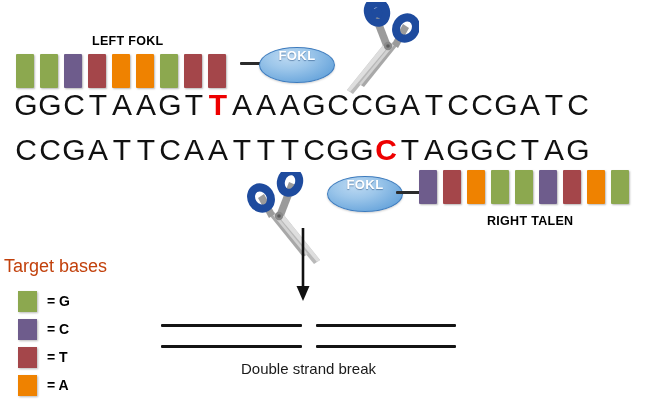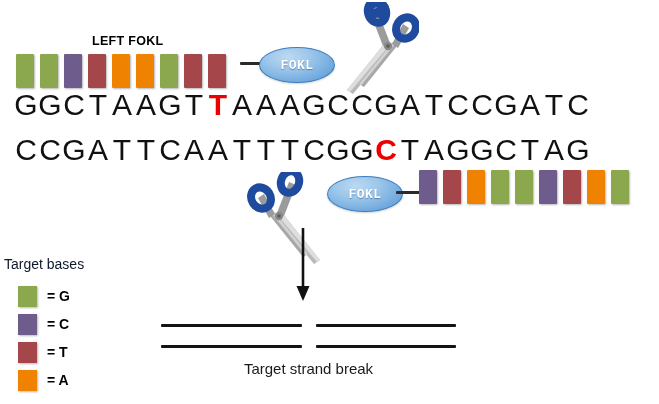--- a/index.html
+++ b/index.html
@@ -71,23 +71,21 @@
   
   .fokl {
     position: absolute;
     width: 74px;
     height: 34px;
     border-radius: 50%;
     background: radial-gradient(ellipse at 38% 26%, #bcd9f2 0%, #9cc6ea 35%, #6aa6dc 78%, #4f92cf 100%);
     border: 1.4px solid #3d7bbd;
     box-shadow: 0 1px 2px rgba(0,0,0,0.18);
     display: flex;
-    align-items: center;
     justify-content: center;
-    font-family: Liberation Mono, monospace;
   }
   .fokl-text {
     color: #ffffff;
     font-size: 13px;
     font-weight: bold;
     letter-spacing: 0.4px;
     text-shadow: 0 1px 1px rgba(40,80,130,0.55);
   }
   #fokl-top    { left: 259px; top: 47px; }
   #fokl-bottom { left: 327px; top: 176px; }
@@ -132,22 +130,22 @@
     color: #1a1a1a;
   }
 
   
   #legend {
     position: absolute;
     left: 4px;
     top: 256px;
   }
   #legend-title {
-    font-size: 14px;
-    color: #0f172a;
+    font-size: 18px;
+    color: #c2410c;
     margin: 0 0 10px 0;
   }
   .legend-row {
     display: flex;
     align-items: center;
     height: 28px;
   }
   .legend-swatch {
     width: 19px;
     height: 21px;
@@ -292,34 +290,35 @@
       <div class="block" style="background: rgb(164, 70, 74);"></div>
       <div class="block" style="background: rgb(239, 130, 0);"></div>
       <div class="block" style="background: rgb(140, 168, 79);"></div>
       <div class="block" style="background: rgb(140, 168, 79);"></div>
       <div class="block" style="background: rgb(110, 92, 140);"></div>
       <div class="block" style="background: rgb(164, 70, 74);"></div>
       <div class="block" style="background: rgb(239, 130, 0);"></div>
       <div class="block" style="background: rgb(140, 168, 79);"></div>
     </div>
 
+  <div class="talen-caption" id="right-talen-label">RIGHT TALEN</div>
 
   <div id="cut-arrow">
     <svg width="30" height="76" viewBox="0 0 30 76">
       <line x1="15" y1="0" x2="15" y2="62" stroke="#111111" stroke-width="2.6"></line>
       <polygon points="15,73 8.5,58 21.5,58" fill="#111111"></polygon>
     </svg>
   </div>
 
   <div class="dsb-line" id="dsb-l-top"></div>
   <div class="dsb-line" id="dsb-l-bot"></div>
   <div class="dsb-line" id="dsb-r-top"></div>
   <div class="dsb-line" id="dsb-r-bot"></div>
 
-  <div id="dsb-caption">Target strand break</div>
+  <div id="dsb-caption">Double strand break</div>
 
   <div id="legend">
     <div id="legend-title">Target bases</div>
     <div id="legend-rows">
         <div class="legend-row">
           <div class="legend-swatch" style="background: rgb(140, 168, 79);"></div>
           <div class="legend-label">= G</div>
         </div>
         <div class="legend-row">
           <div class="legend-swatch" style="background: rgb(110, 92, 140);"></div>

